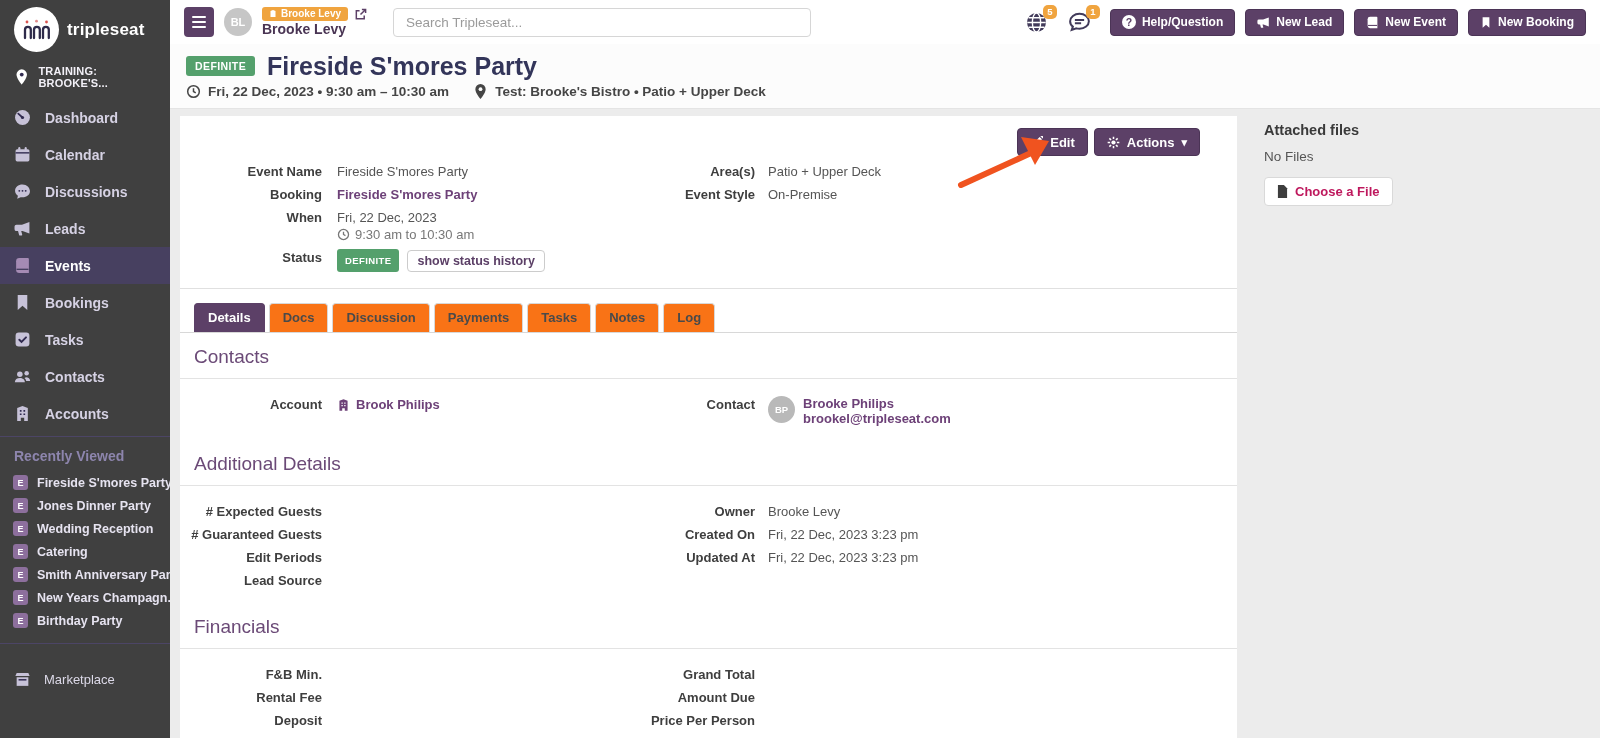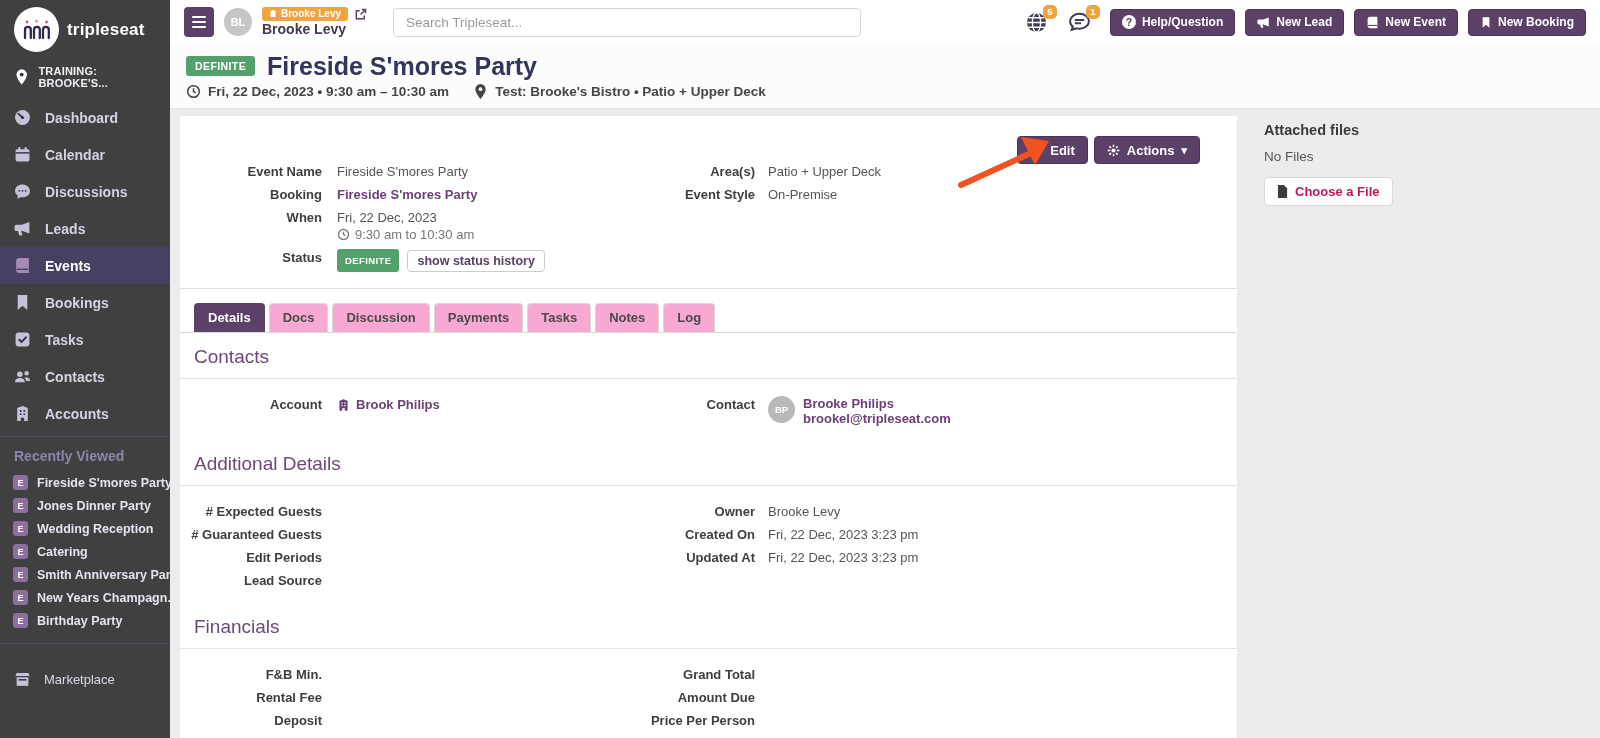--- a/index.html
+++ b/index.html
@@ -28,21 +28,21 @@
   
   .main-col { flex:1; display:flex; flex-direction:column; min-width:0; }
   .topbar { height:44px; flex:0 0 44px; background:#fff; display:flex; align-items:center; padding:0 14px; gap:10px; }
   .hamburger { width:30px; height:30px; background:#5c4067; border-radius:4px; display:flex; flex-direction:column; justify-content:center; align-items:center; gap:3px; cursor:pointer; }
   .hamburger span { width:14px; height:2px; background:#fff; border-radius:1px; }
   .avatar { width:28px; height:28px; border-radius:50%; background:#c6c6c6; color:#fff; font-size:11px; font-weight:bold; display:flex; align-items:center; justify-content:center; flex:0 0 28px; }
   .user-block { display:flex; flex-direction:column; }
   .user-badge-row { display:flex; align-items:center; gap:6px; }
   .user-badge { background:#f0a43f; color:#fff; font-size:10px; font-weight:bold; padding:1px 7px 2px; border-radius:3px; display:flex; align-items:center; gap:4px; cursor:pointer; }
   .user-name { color:#4a3554; font-size:14px; font-weight:bold; line-height:16px; }
-  .search-input { margin-left:16px; width:468px; height:29px; border:1px solid #d6d6d6; border-radius:4px; padding:0 12px; font-size:13.5px; color:#333; outline:none; font-family:"Liberation Sans",sans-serif; }
+  .search-input { margin-left:16px; width:418px; height:29px; border:1px solid #d6d6d6; border-radius:4px; padding:0 12px; font-size:13.5px; color:#333; outline:none; font-family:"Liberation Sans",sans-serif; }
   .search-input::placeholder { color:#9b9b9b; }
   .topbar-right { margin-left:auto; display:flex; align-items:center; gap:10px; }
   .icon-wrap { position:relative; width:25px; height:25px; margin-right:8px; cursor:pointer; }
   .icon-wrap svg { width:25px; height:25px; }
   .count-badge { position:absolute; top:-5px; right:-8px; background:#f0a43f; color:#fff; font-size:9.5px; font-weight:bold; padding:1.5px 4.5px; border-radius:5px; }
   .tb-btn { background:#5c4067; color:#fff; font-size:12px; font-weight:bold; height:27px; padding:0 11px; border-radius:4px; display:flex; align-items:center; gap:6px; cursor:pointer; border:1px solid #4b3456; white-space:nowrap; }
   .q-circle { width:14px; height:14px; background:#fff; color:#5c4067; border-radius:50%; font-size:10.5px; font-weight:bold; display:flex; align-items:center; justify-content:center; }
   
   .event-header { background:#fcfcfc; padding:7px 16px 9px; border-bottom:1px solid #e4e4e4; flex:0 0 auto; }
   .eh-title-row { display:flex; align-items:center; gap:12px; }
@@ -60,27 +60,27 @@
   .frow { display:grid; grid-template-columns:142px 1fr; column-gap:15px; font-size:13px; line-height:17px; }
   .frow-r { display:grid; grid-template-columns:135px 1fr; column-gap:13px; font-size:13px; line-height:17px; }
   .flabel { text-align:right; font-weight:bold; color:#3e3e3e; }
   .fvalue { color:#555; }
   .plink { color:#6d4178; font-weight:bold; cursor:pointer; }
   .when-sub { display:flex; align-items:center; gap:5px; color:#777; }
   .when-sub .micon { width:13px; height:13px; color:#777; }
   .status-line { display:flex; gap:8px; align-items:center; }
   .status-pill.small { font-size:9.5px; padding:3px 8px; }
   .ghost-btn { border:1px solid #ccc; border-radius:4px; background:#fff; color:#5c4067; font-size:12.5px; font-weight:bold; padding:3px 9px; cursor:pointer; font-family:"Liberation Sans",sans-serif; }
-  .btn-row { position:absolute; top:20px; right:37px; display:flex; gap:6px; }
+  .btn-row { position:absolute; top:12px; right:37px; display:flex; gap:6px; }
   .p-btn { background:#5c4067; color:#fff; font-size:13px; font-weight:bold; height:28px; padding:0 12px; border-radius:4px; display:flex; align-items:center; gap:7px; cursor:pointer; border:1px solid #4b3456; }
   .p-btn svg { width:13px; height:13px; }
   .caret { font-size:11px; line-height:10px; }
   
   .tabs { display:flex; gap:4px; padding:14px 0 0 14px; border-bottom:1px solid #d8d8d8; }
-  .tab { background:#f9a8d4; border:1px solid #d8d8d8; border-bottom:none; border-radius:4px 4px 0 0; padding:6px 13px 7px; font-size:13px; font-weight:bold; color:#4a4a4a; cursor:pointer; }
+  .tab { background:#f97316; border:1px solid #d8d8d8; border-bottom:none; border-radius:4px 4px 0 0; padding:6px 13px 7px; font-size:13px; font-weight:bold; color:#4a4a4a; cursor:pointer; }
   .tab.active { background:#5c4067; color:#fff; border-color:#5c4067; }
   
   .section-h { font-size:19px; color:#6b4a77; padding:13px 0 10px 14px; border-bottom:1px solid #e3e3e3; }
   .section-body { padding:17px 0 14px; }
   .two-col { display:grid; grid-template-columns:440px 1fr; }
   .col-stack { display:flex; flex-direction:column; gap:6px; }
   .acct-val { display:flex; align-items:center; gap:6px; }
   .acct-val .micon { width:13px; height:14px; color:#6d4178; }
   .contact-val { display:flex; gap:8px; align-items:flex-start; }
   .bp-avatar { width:27px; height:27px; border-radius:50%; background:#b9b9b9; color:#fff; font-size:9.5px; font-weight:bold; display:flex; align-items:center; justify-content:center; flex:0 0 27px; }

